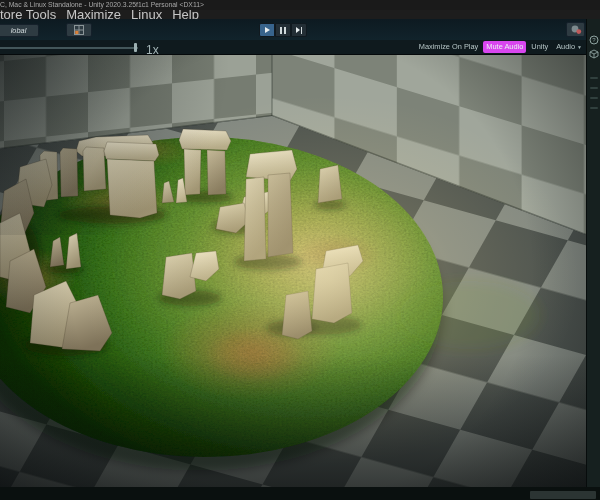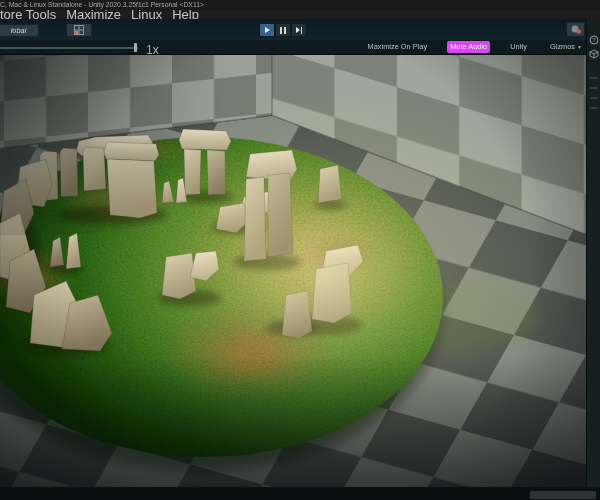--- a/index.html
+++ b/index.html
@@ -31,21 +31,21 @@
   .stepwrap{display:flex;align-items:center;gap:1px;}
   .tri.small{border-left-width:4px;border-top-width:3px;border-bottom-width:3px;}
   .stepbar{width:1.5px;height:7px;background:#cfd8da;}
   #cloudBtn{left:566px;top:3px;width:19px;height:15px;display:flex;align-items:center;justify-content:center;}
 
   #gametoolbar{top:40px;height:15px;width:586px;background:#0f1a1e;
                border-bottom:1px solid #05090b;box-sizing:border-box;}
   #scaletrack{position:absolute;left:0;top:47px;width:138px;height:1.5px;background:#43565a;}
   #scalehandle{position:absolute;left:134px;top:43px;width:3px;height:9px;background:#9db0b2;border-radius:1px;}
   #scalelabel{position:absolute;left:146px;top:43px;font-size:12px;color:#a3b4b6;}
-  #gtright{position:absolute;right:15px;top:41px;display:flex;gap:17px;align-items:center;
+  #gtright{position:absolute;right:15px;top:41px;display:flex;gap:2px;align-items:center;
            font-size:7.4px;color:#b7c6c7;margin-left:48px;}
   #gtright .gbtn{padding:1px 3px;border-radius:2px;cursor:default;line-height:10px;}
   #gtright .gbtn.on{background:#d946ef;color:#eaf2f2;}
   .dArrow{font-size:5px;color:#9fb0b2;margin-left:2px;}
 
   #viewport{position:absolute;left:0;top:55px;width:586px;height:432px;background:#30363a;}
 
   #rightstrip{position:absolute;left:586px;top:19px;width:14px;height:468px;
               background:#16201f;border-left:1px solid#070c0c;box-sizing:border-box;}
   .stripicon{position:absolute;left:2px;color:#8fa3a0;}
@@ -111,21 +111,21 @@
 
   <div id="gametoolbar" class="bar"></div>
   <div id="scaletrack"></div>
   <div id="scalehandle"></div>
   <div id="scalelabel">1x</div>
   <div id="gtright">
     <span class="gbtn">Maximize On Play</span>
     <span class="gbtn on">Mute Audio</span>
     <span class="gbtn">Unity</span>
     <span class="gbtn">
-      <span>Gizmos</span><span class="dArrow">▼</span>
+      <span>Audio</span><span class="dArrow">▼</span>
     </span>
   </div>
 
   <div id="viewport">
   <svg width="586" height="432" viewBox="0 0 586 432">
     <defs>
       <pattern id="ckL" width="84" height="80" patternUnits="userSpaceOnUse" patternTransform="translate(4,6) skewY(-6)">
         <rect width="84" height="80" fill="#9ba196"></rect>
         <rect width="42" height="40" fill="#767c71"></rect>
         <rect x="42" y="40" width="42" height="40" fill="#767c71"></rect>

